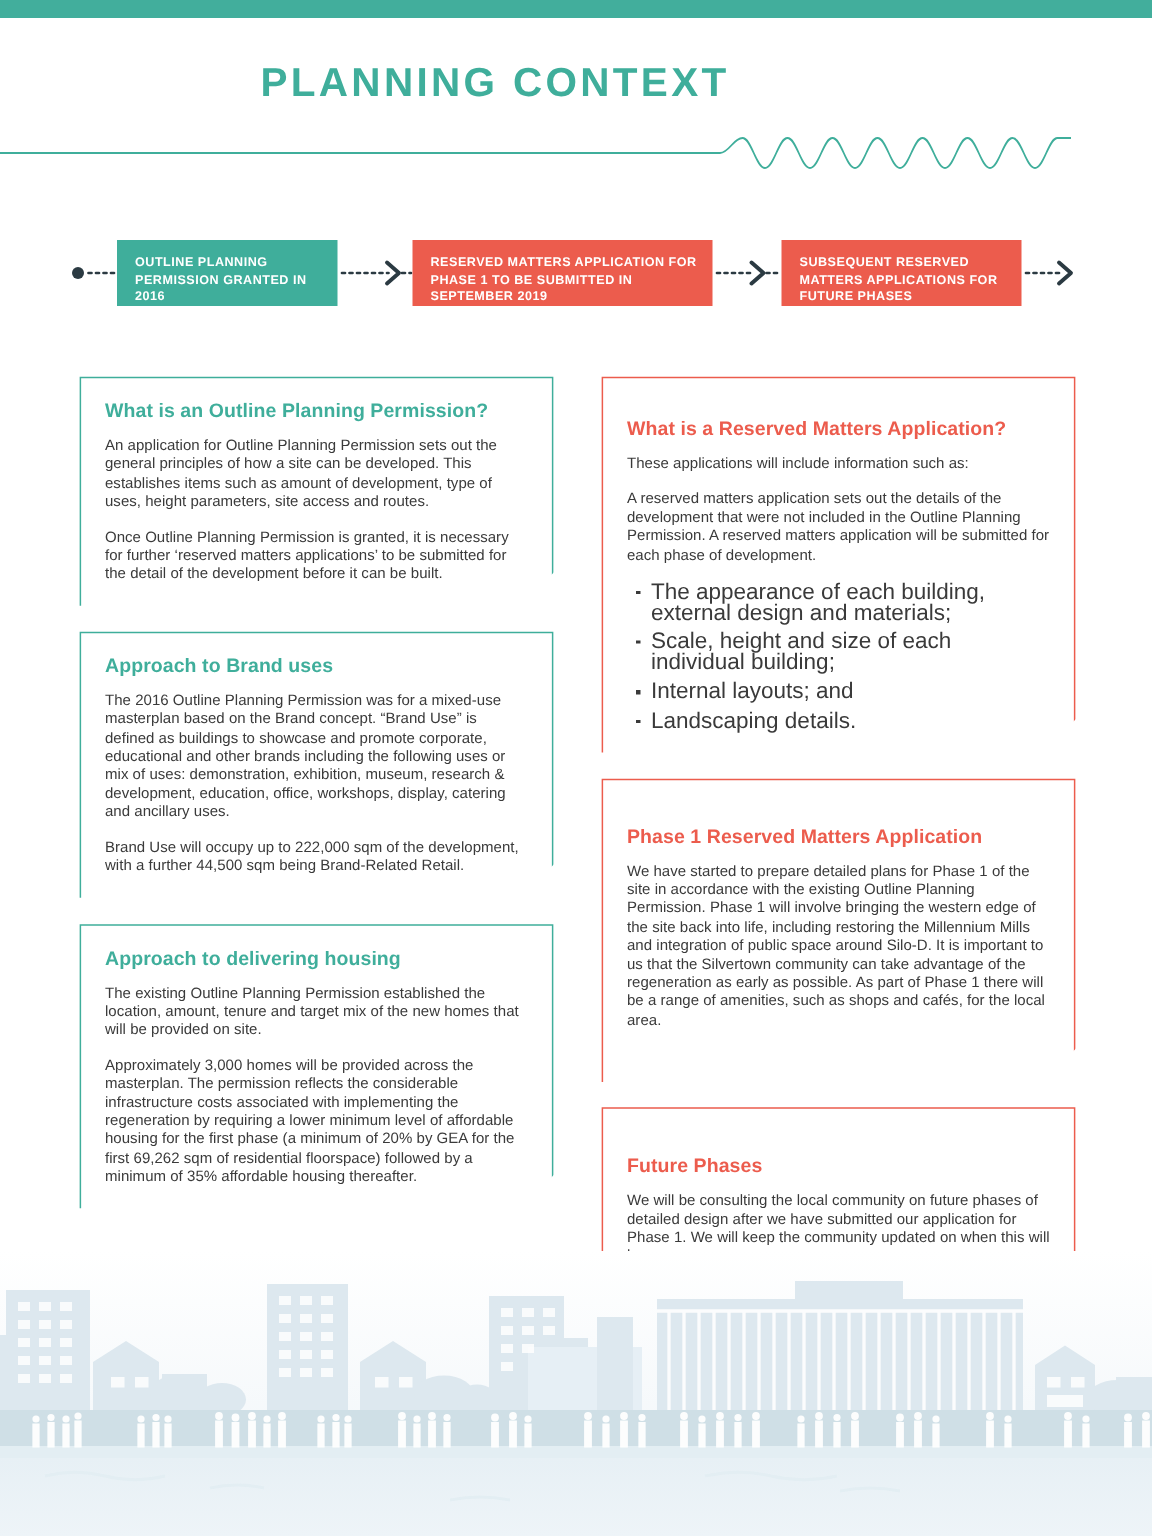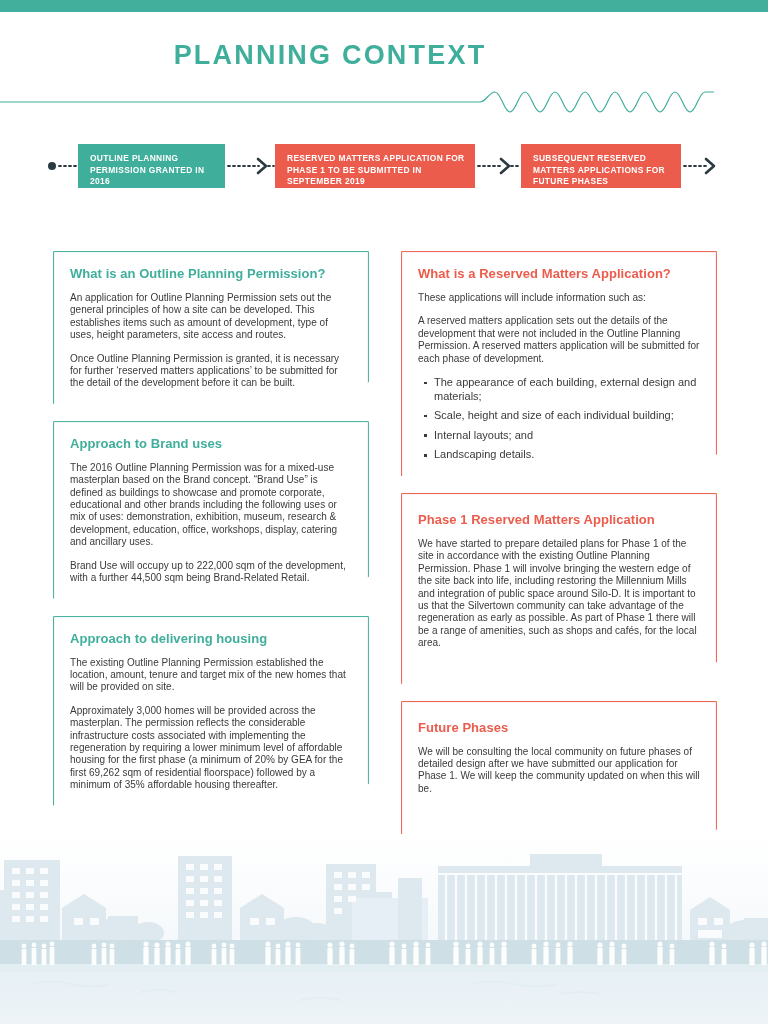--- a/index.html
+++ b/index.html
@@ -21,21 +21,21 @@
     text-align:center;
     font-size:27px;font-weight:bold;letter-spacing:2.2px;
     color:#3fae9b;
     font-family:"Liberation Sans", sans-serif;
   }
 
   
   .rule{position:absolute;left:0;top:88px;width:768px;height:28px;}
 
   
-  .timeline{position:absolute;left:0;top:144px;width:648px;height:56px;}
+  .timeline{position:absolute;left:0;top:160px;width:648px;height:56px;}
   .tl-line{position:absolute;top:0;left:0;width:768px;height:56px;}
   .tl-box{
     position:absolute;top:0;
     color:#ffffff;
     font-size:8.4px;font-weight:bold;line-height:11.6px;
     letter-spacing:0.35px;
     padding:9px 10px 0 12px;
     box-sizing:border-box;
     text-transform:uppercase;
   }
@@ -62,33 +62,33 @@
   .card-inner{position:relative;z-index:2;}
   
   .card-border{position:absolute;inset:0;z-index:1;pointer-events:none;}
 
   .card h3{
     margin:0 0 11px 0;
     font-size:13px;font-weight:bold;line-height:15px;
     letter-spacing:0.05px;
   }
   .card.teal h3{color:#3fae9b;}
-  .card.red h3{color:#ec5c4d;}
+  .card.red h3{color:#ec5c4d;margin-top:12px;}
   .card p{
     margin:0 0 11px 0;
     font-size:10px;line-height:12.4px;color:#3a3a3a;
     letter-spacing:0.02px;
   }
   .card p:last-child{margin-bottom:0;}
   .card ul{
     margin:0;padding:0 0 0 16px;list-style:none;
   }
   .card li{
     position:relative;
-    font-size:11px;line-height:13.6px;color:#3a3a3a;
+    font-size:15px;line-height:13.6px;color:#3a3a3a;
     margin-bottom:6px;
   }
   .card li:last-child{margin-bottom:0;}
   .card li:before{
     content:"";position:absolute;left:-10px;top:5.5px;
     width:2.6px;height:2.6px;background:#3a3a3a;
   }
 
   
   .city{position:absolute;left:0;bottom:0;width:768px;height:190px;}

